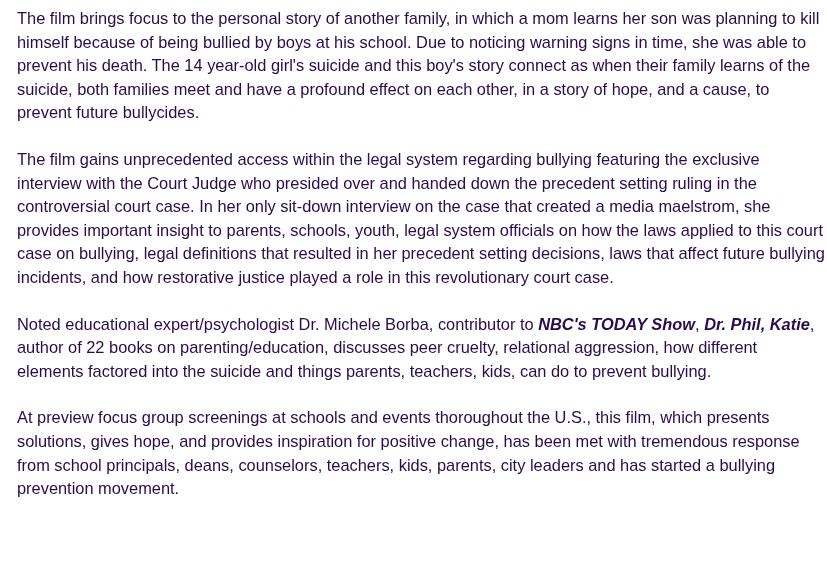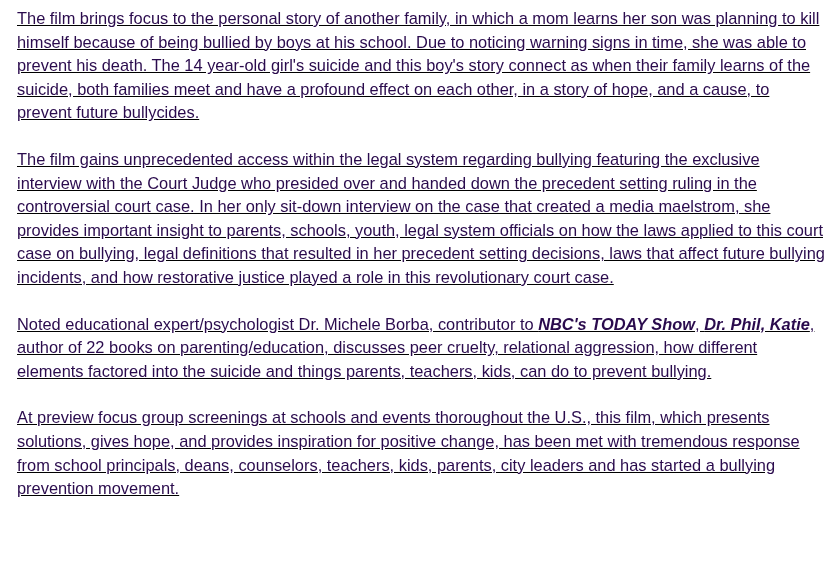--- a/index.html
+++ b/index.html
@@ -9,21 +9,20 @@
       width: 827px;
       height: 571px;
       overflow: hidden;
     }
     .page {
       position: relative;
       width: 827px;
       height: 425px;
       box-sizing: border-box;
       padding: 7px 0 0 17px;
-      text-decoration: underline;
     }
     p.para {
       margin: 0 0 23px 0;
       font-family: "Liberation Sans", sans-serif;
       font-size: 16.4px;
       line-height: 23.6px;
       color: #2a0b4d;
       letter-spacing: 0;
       word-spacing: 0;
     }

